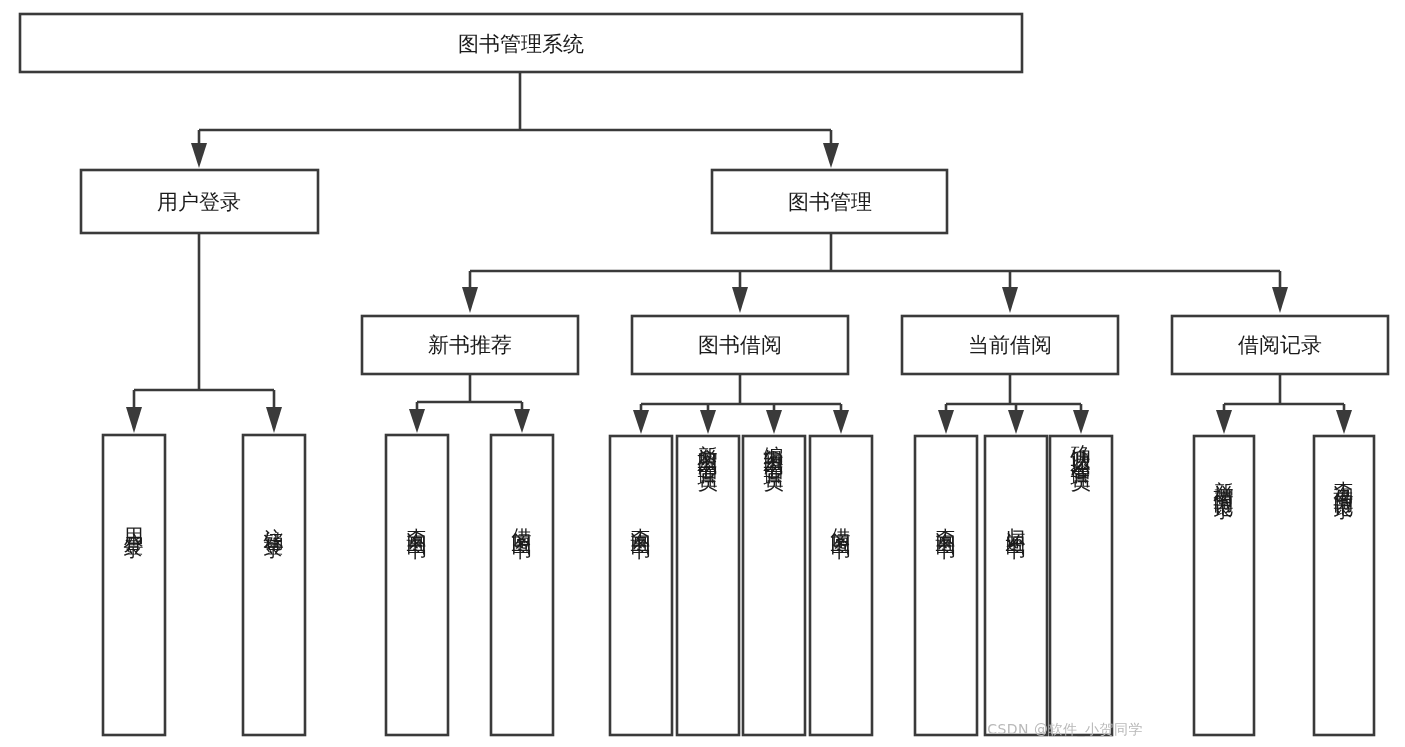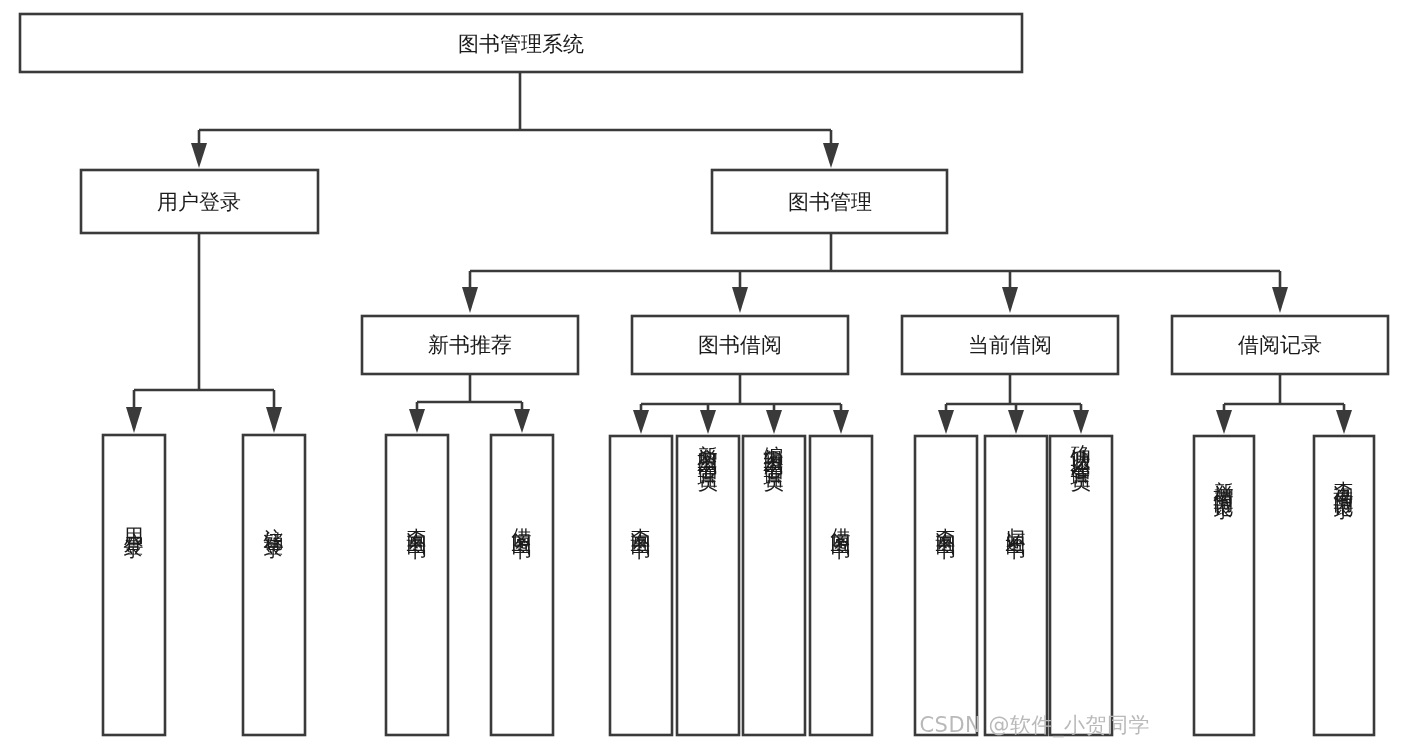--- a/index.html
+++ b/index.html
@@ -53,24 +53,24 @@
     font-size: 20px;
     fill: #1b1b1b;
     writing-mode: vertical-rl;
     text-orientation: upright;
     letter-spacing: 4px;
     text-anchor: middle;
     white-space: pre;
   }
   .watermark {
     position: absolute;
-    right: 1px;
+    right: 8px;
     bottom: 8px;
     font-family: "DejaVu Sans", "Liberation Sans", sans-serif;
-    font-size: 21px;
+    font-size: 14px;
     color: #b9b9b9;
     letter-spacing: 0.5px;
     user-select: none;
   }
 </style>
 </head>
 <body>
 
 <div id="diagram-root">
 

